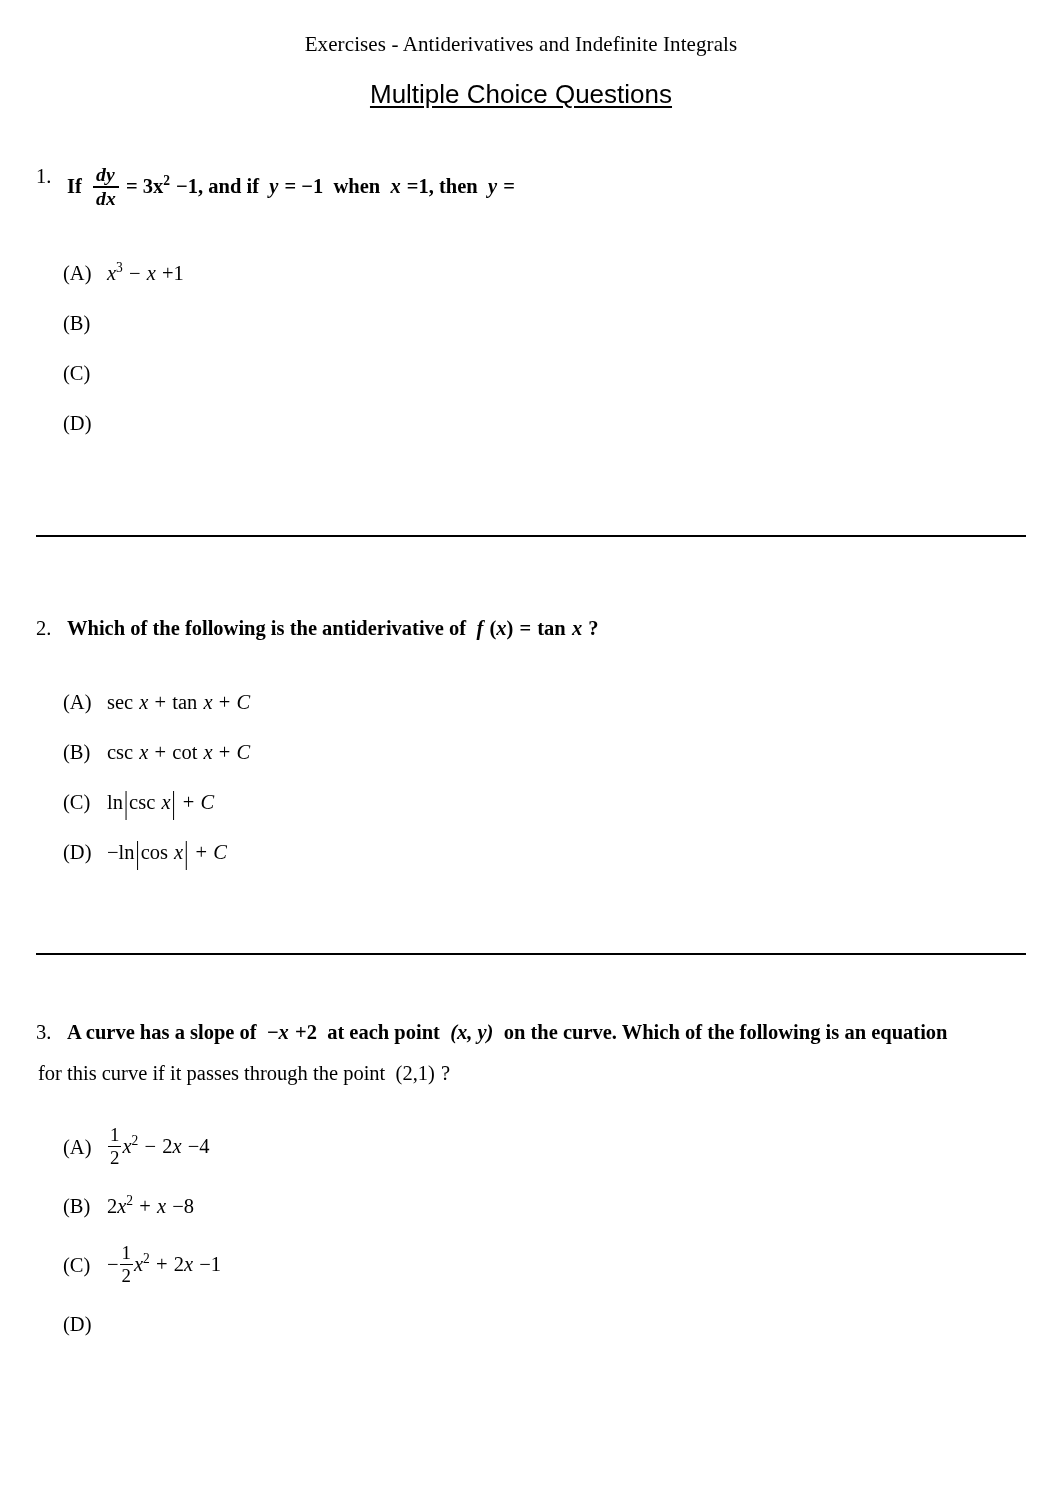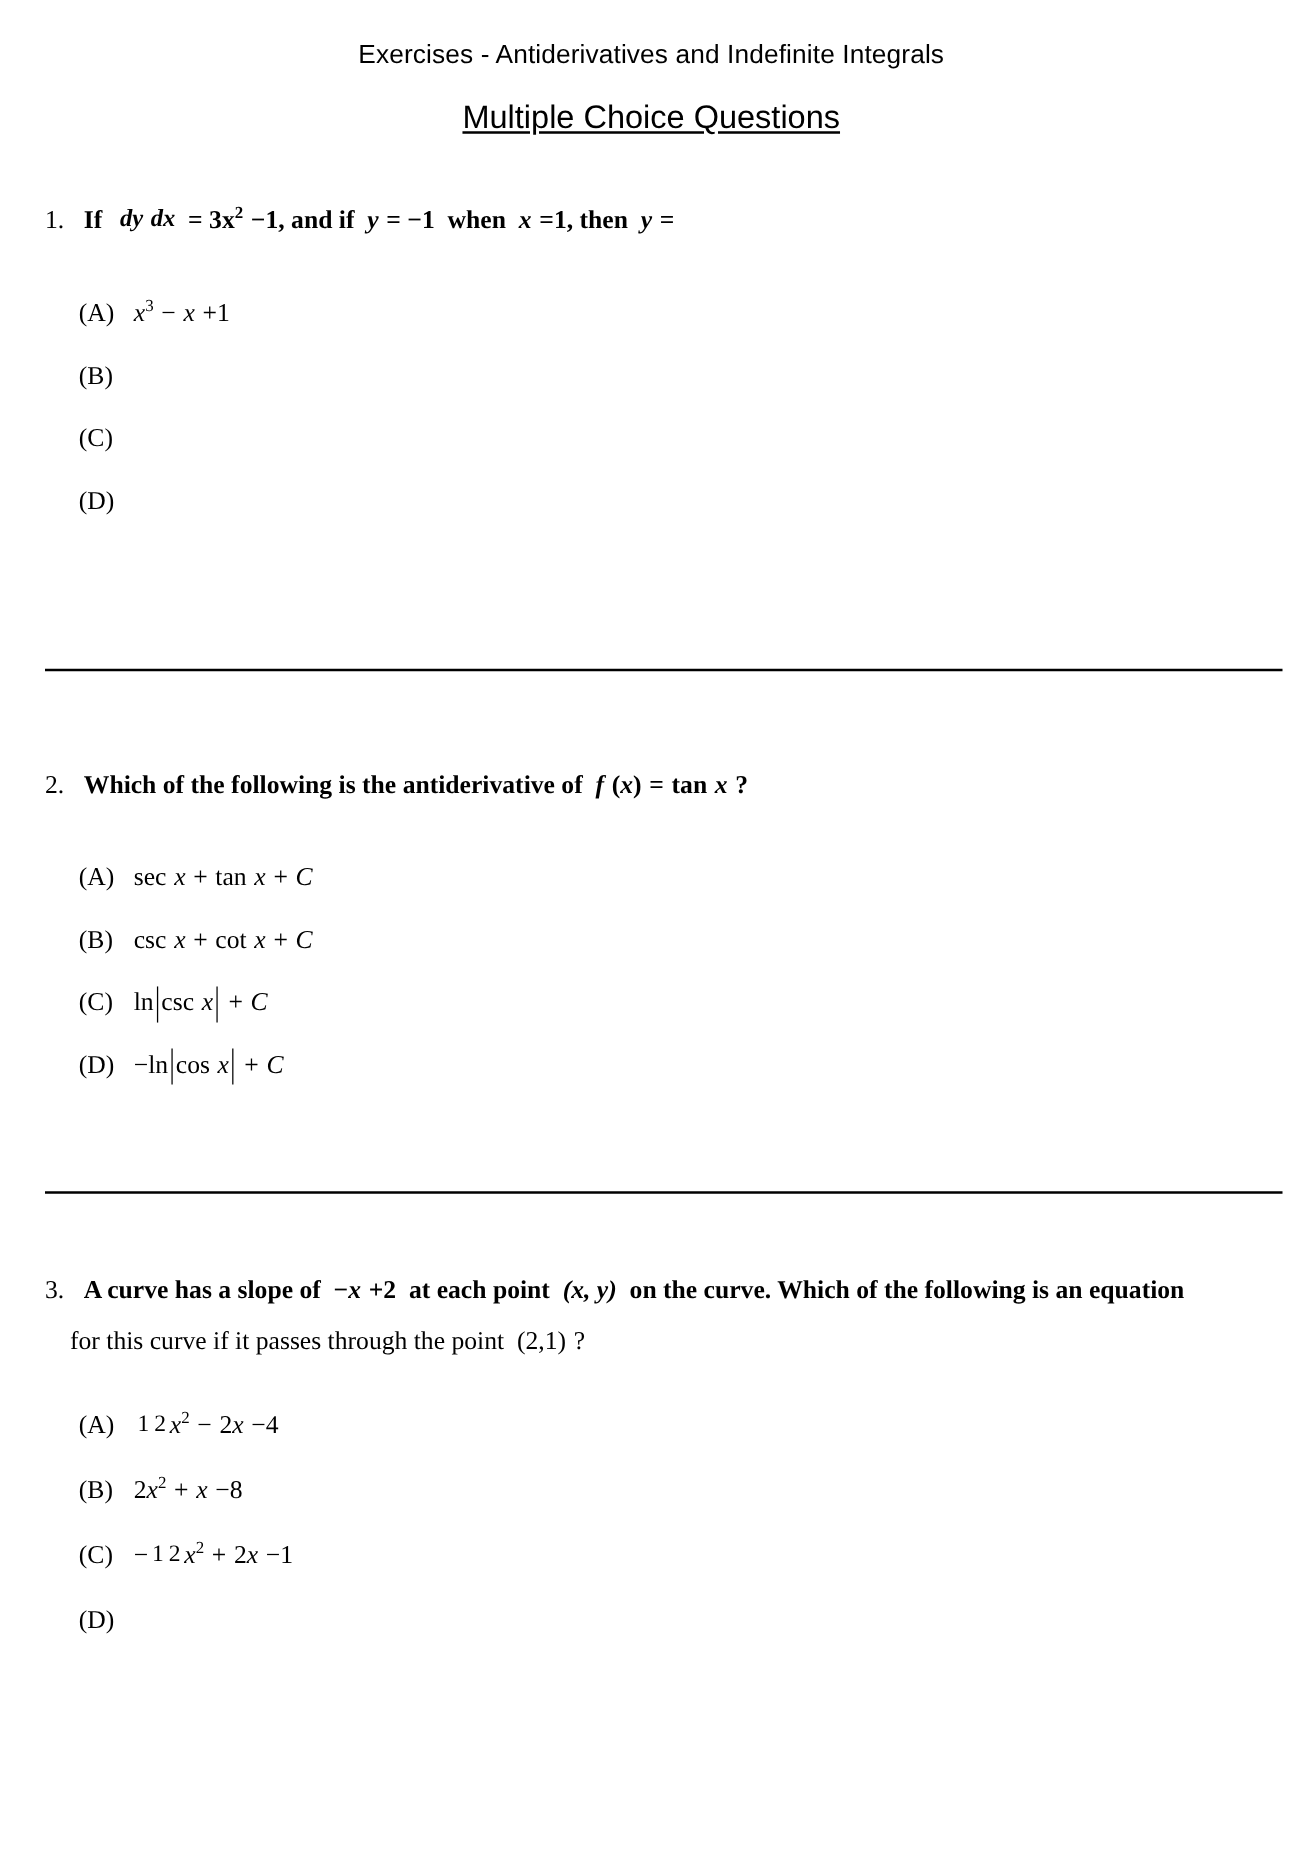--- a/index.html
+++ b/index.html
@@ -11,21 +11,21 @@
     width: 1042px;
     height: 1486px;
     position: relative;
     font-family: "Liberation Serif", serif;
     color: #000000;
     overflow: hidden;
   }
 
   
   .doc-title {
-    font-family: Liberation Sans, sans-serif;
+    font-family: Liberation Serif, serif;
     font-size: 21px;
     text-align: center;
     margin: 0;
     padding-top: 32px;
     letter-spacing: 0.1px;
     font-weight: 400;
   }
   .doc-subtitle {
     font-family: "Liberation Sans", sans-serif;
     font-size: 26px;
@@ -56,21 +56,21 @@
   .q-num {
     width: 31px;
     flex: 0 0 31px;
     font-size: 20.5px;
   }
   .q-text {
     flex: 1 1 auto;
     font-weight: bold;
   }
   .q-line2 {
-    padding-left: 56px;
+    padding-left: 38px;
     padding-top: 19px;
     font-size: 20.5px;
   }
 
   .choices {
     padding-left: 63px;
   }
   .choice {
     display: flex;
     align-items: center;
@@ -103,21 +103,21 @@
     display: inline-block;
     font-style: normal;
     transform: scaleY(1.55);
     transform-origin: center;
     padding: 0 1px;
   }
 
   
   .frac {
     display: inline-flex;
-    align-items: center;
+    flex-direction: column;
     vertical-align: middle;
     line-height: 1;
     margin: 0 1px;
     position: relative;
     top: -1px;
   }
   .frac .num,
   .frac .den {
     display: block;
     padding: 0 3px;

